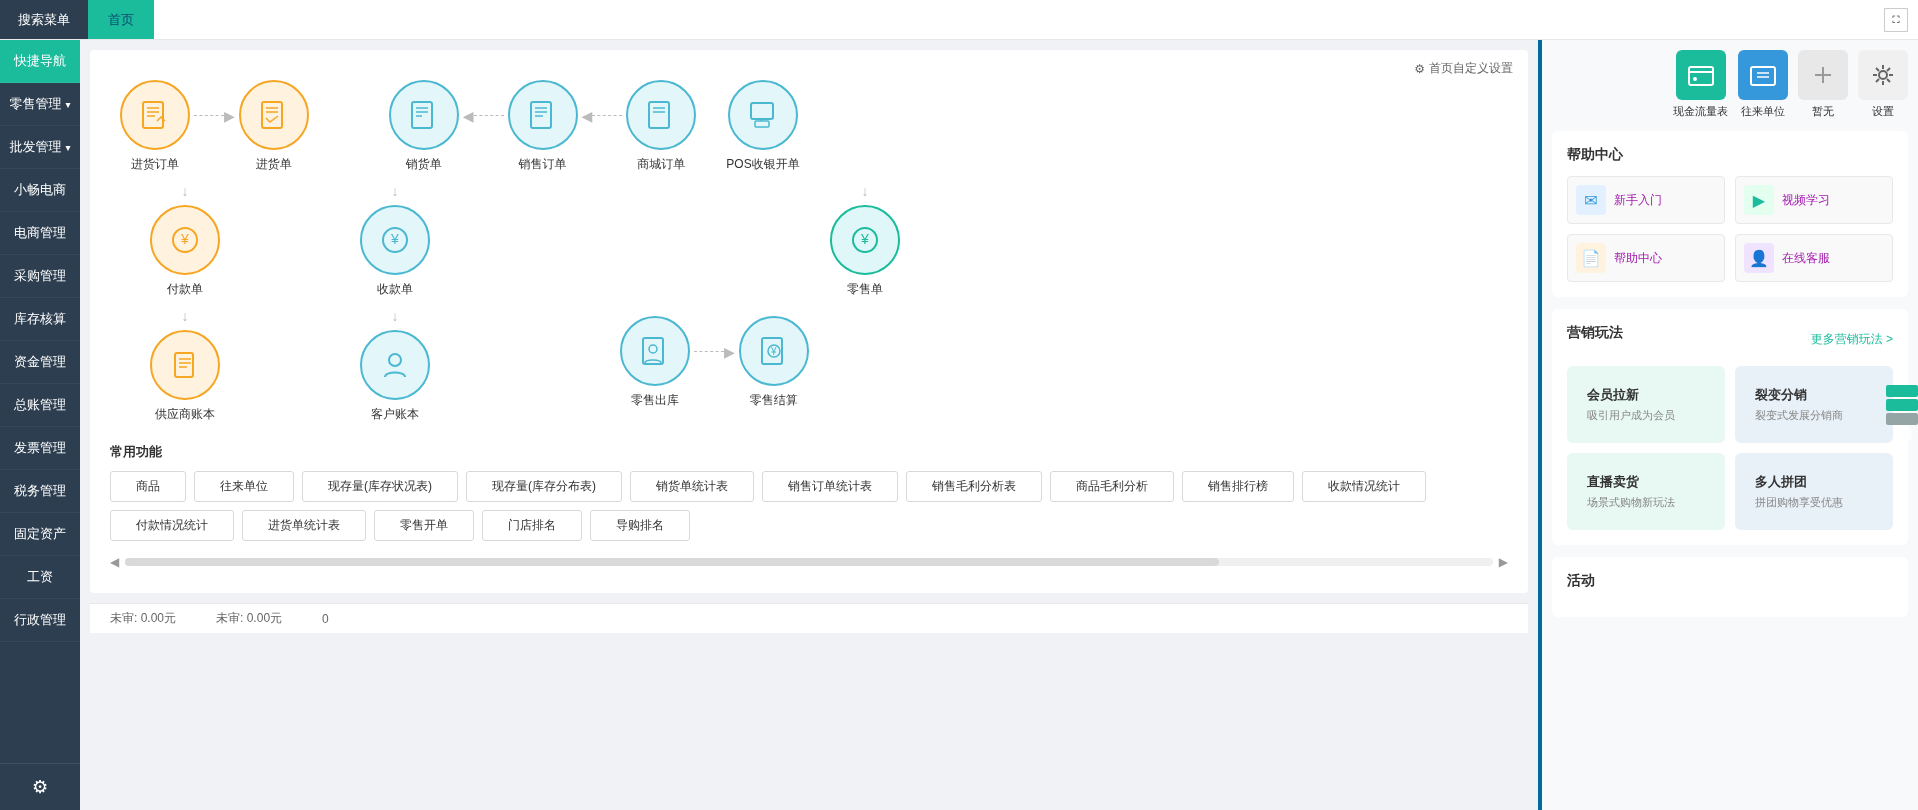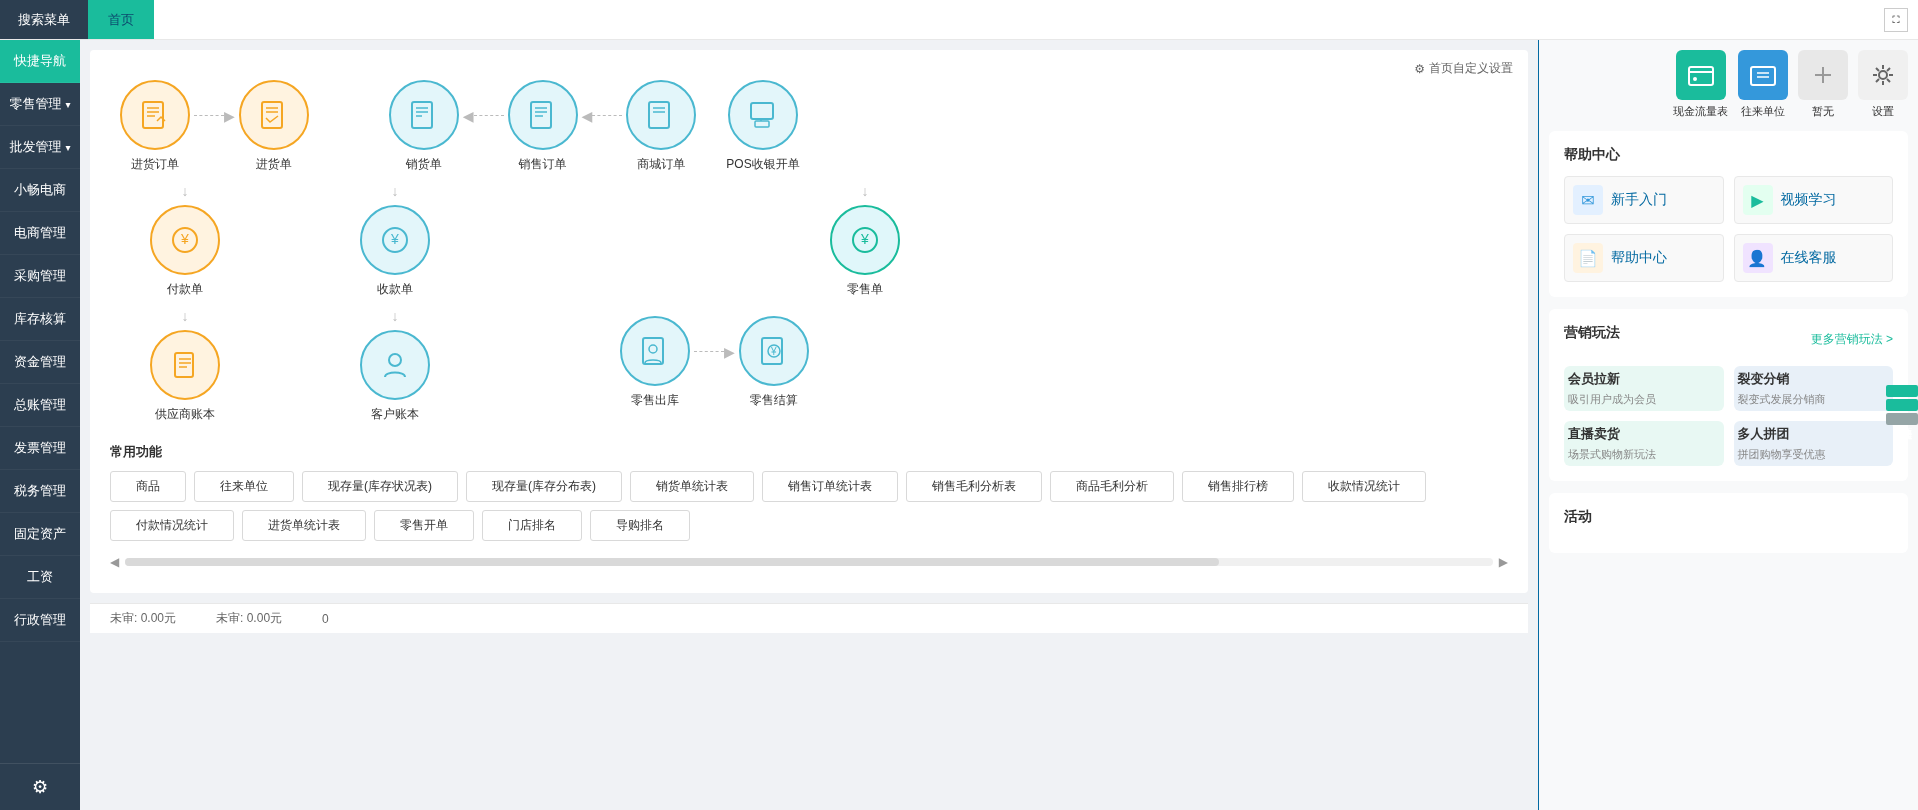--- a/index.html
+++ b/index.html
@@ -44,21 +44,21 @@
     .func-btn { padding: 6px 25px; border: 1px solid #d9d9d9; border-radius: 3px; font-size: 12px; color: #333; cursor: pointer; background: #fff; white-space: nowrap; }
 
     
     .scroll-bar-area { display: flex; align-items: center; margin-top: 10px; padding: 4px 0; }
     .scroll-left { font-size: 12px; color: #999; cursor: pointer; }
     .scroll-track { flex: 1; height: 8px; background: #f0f0f0; border-radius: 4px; margin: 0 6px; }
     .scroll-thumb { width: 80%; height: 100%; background: #d9d9d9; border-radius: 4px; }
     .scroll-right { font-size: 12px; color: #999; cursor: pointer; }
 
     
-    .right-panel { width: 380px; background: #f8f9fa; overflow-y: auto; padding: 10px; border-left: 1px solid #0369a1; }
+    .right-panel { width: 380px; background: #f8f9fa; overflow-y: auto; padding: 10px; border-left: 4px solid #0369a1; }
 
     
     .quick-icons { display: flex; gap: 10px; margin-bottom: 12px; justify-content: flex-end; }
     .quick-icon-item { display: flex; flex-direction: column; align-items: center; gap: 4px; cursor: pointer; }
     .quick-icon-box { width: 50px; height: 50px; border-radius: 6px; display: flex; align-items: center; justify-content: center; font-size: 22px; }
     .quick-icon-box.green { background: #1abc9c; color: #fff; }
     .quick-icon-box.blue-l { background: #3498db; color: #fff; }
     .quick-icon-box.gray { background: #e8e8e8; color: #999; }
     .quick-icon-box.gray2 { background: #f0f0f0; color: #666; }
     .quick-icon-label { font-size: 11px; color: #333; }
@@ -66,28 +66,28 @@
     
     .help-section { background: #fff; border-radius: 6px; padding: 15px; margin-bottom: 12px; }
     .section-title { font-size: 14px; font-weight: bold; color: #333; margin-bottom: 12px; }
     .help-grid { display: grid; grid-template-columns: 1fr 1fr; gap: 10px; }
     .help-item { display: flex; align-items: center; gap: 8px; padding: 8px; border: 1px solid #e8e8e8; border-radius: 4px; cursor: pointer; background: #f9f9f9; }
     .help-icon { width: 30px; height: 30px; border-radius: 4px; display: flex; align-items: center; justify-content: center; font-size: 16px; }
     .help-icon.blue { background: #e3f0ff; color: #3498db; }
     .help-icon.green { background: #e3fff0; color: #1abc9c; }
     .help-icon.orange { background: #fff3e0; color: #f39c12; }
     .help-icon.purple { background: #f0e3ff; color: #9b59b6; }
-    .help-text { font-size: 14px; color: #0369a1; }
+    .help-text { font-size: 12px; color: #a21caf; }
 
     
     .marketing-section { background: #fff; border-radius: 6px; padding: 15px; margin-bottom: 12px; }
     .section-header { display: flex; justify-content: space-between; align-items: center; margin-bottom: 12px; }
     .more-link { font-size: 12px; color: #1abc9c; cursor: pointer; }
     .marketing-grid { display: grid; grid-template-columns: 1fr 1fr; gap: 10px; }
-    .marketing-item { padding: 4px; border-radius: 6px; cursor: pointer; }
+    .marketing-item { padding: 20px; border-radius: 6px; cursor: pointer; }
     .marketing-item.green-bg { background: #e8f8f3; }
     .marketing-item.blue-bg { background: #e8f0f8; }
     .marketing-item-title { font-size: 13px; font-weight: bold; color: #333; margin-bottom: 4px; }
     .marketing-item-desc { font-size: 11px; color: #888; }
 
     
     .activity-section { background: #fff; border-radius: 6px; padding: 15px; }
 
     
     .float-btns { position: fixed; right: 0; top: 50%; transform: translateY(-50%); display: flex; flex-direction: column; gap: 2px; z-index: 100; }

